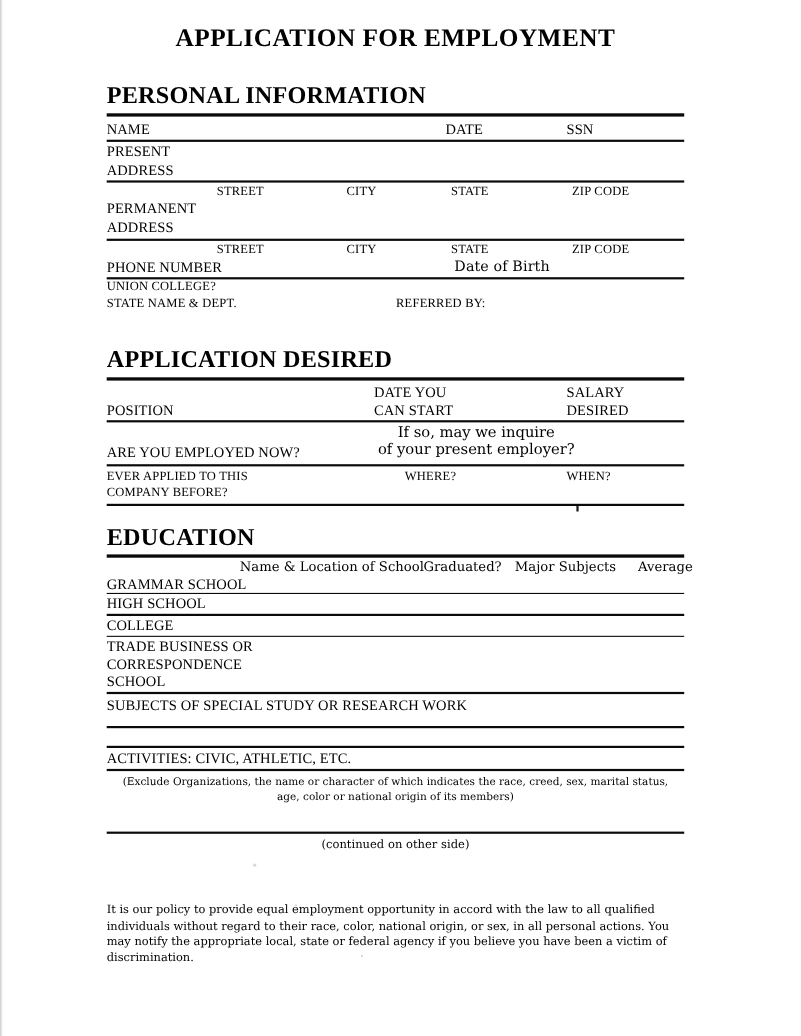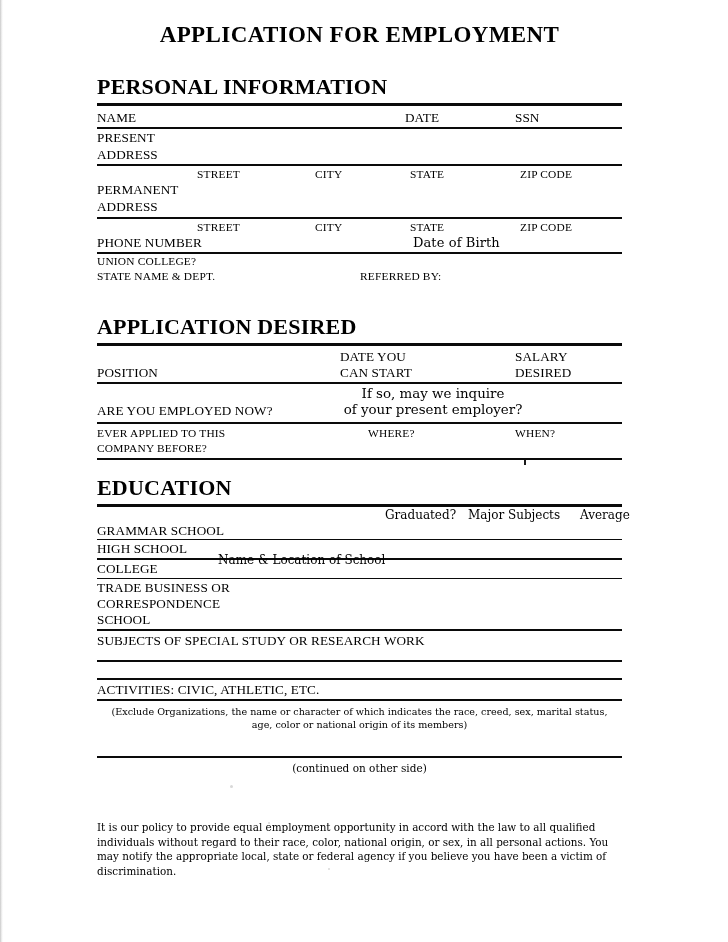--- a/index.html
+++ b/index.html
@@ -225,21 +225,21 @@
       <div class="rule"></div>
       <div class="tick" style="left:427px; top:2px;"></div>
     </div>
 
     <div style="height:15px;"></div>
     <div class="section-heading">EDUCATION</div>
     <div style="height:3px;"></div>
     <div class="rule thick"></div>
 
     <div class="edu-head" style="margin-top:1px;">
-      <span class="cell" style="left:121px;margin-top:45px;">Name &amp; Location of School</span>
+      <span class="cell" style="left:121px;">Name &amp; Location of School</span>
       <span class="cell" style="left:288px;">Graduated?</span>
       <span class="cell" style="left:371px;">Major Subjects</span>
       <span class="cell" style="left:483px;">Average</span>
     </div>
 
     <div class="row" style="height:16px;">
       <span class="cell" style="left:0px;">GRAMMAR SCHOOL</span>
     </div>
     <div class="rule thin"></div>
 

